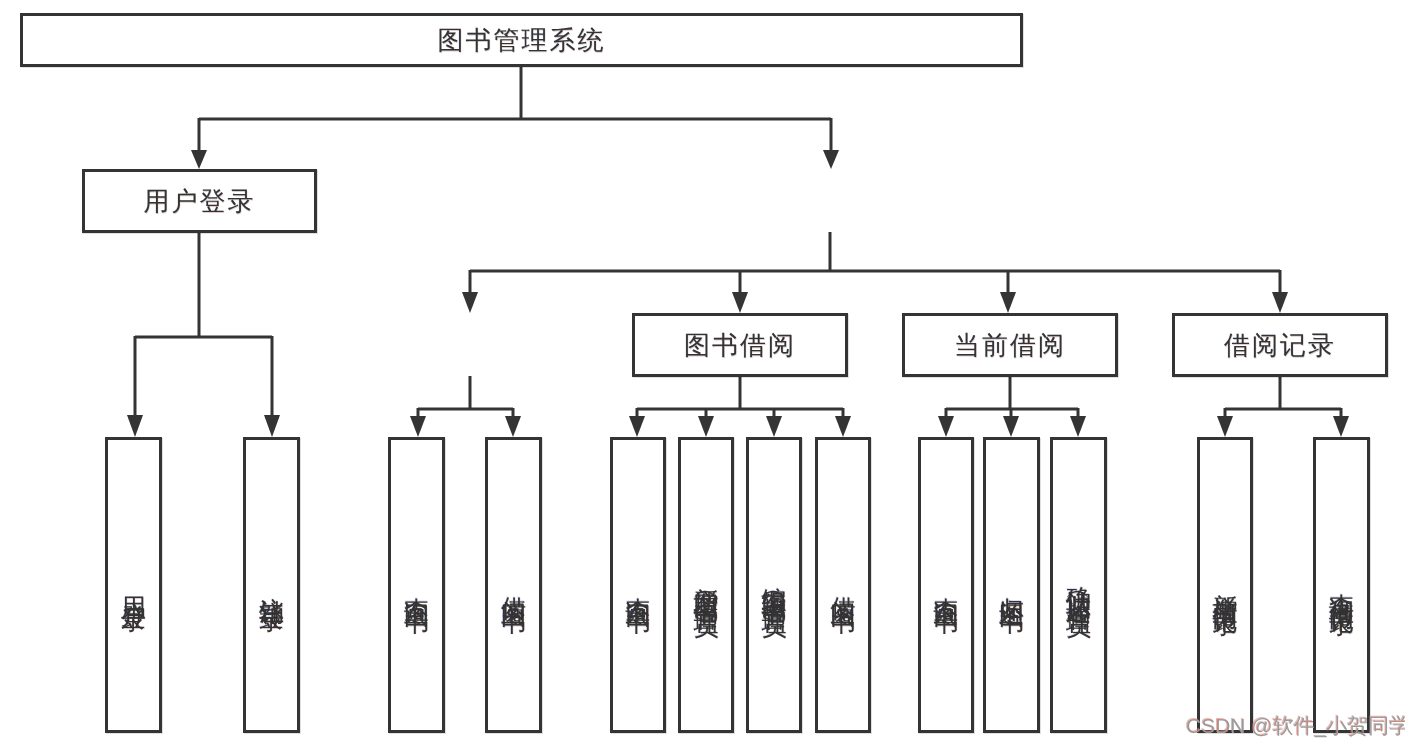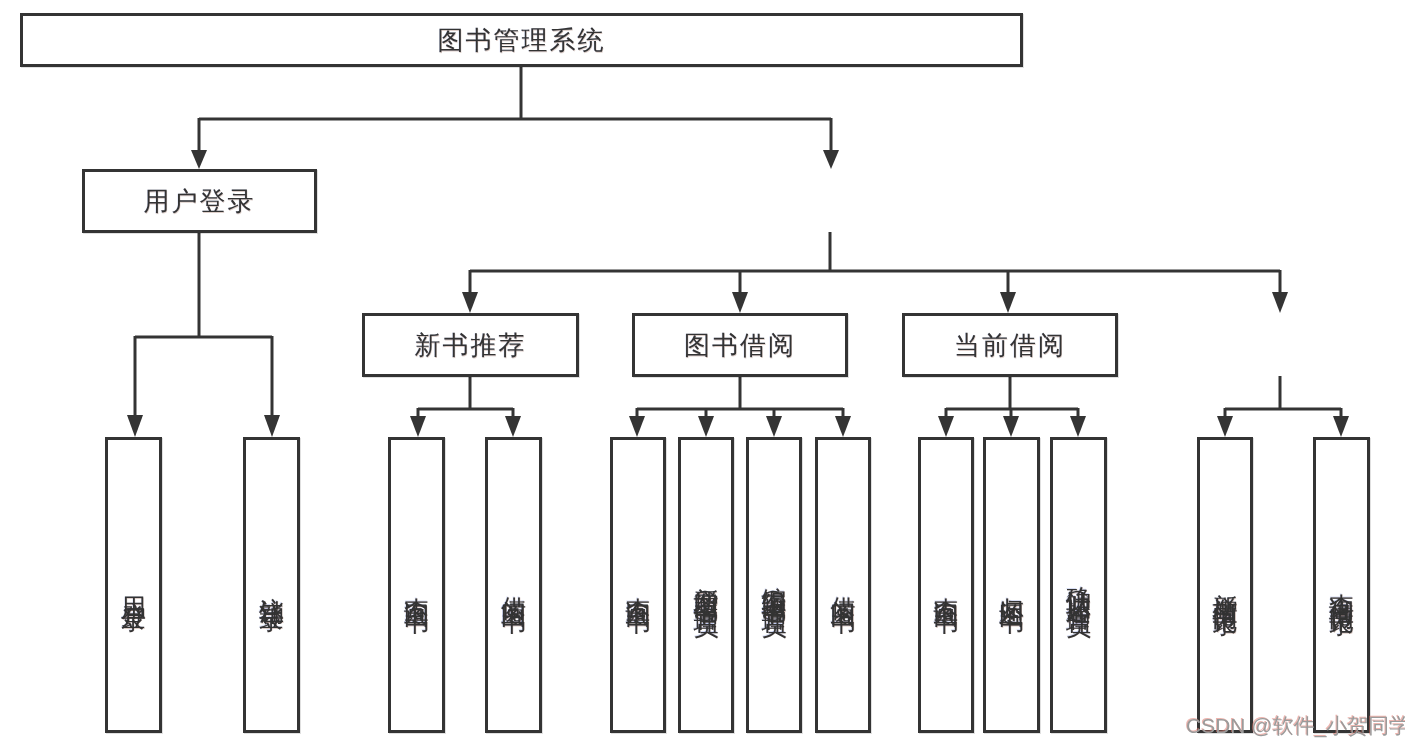--- a/index.html
+++ b/index.html
@@ -110,23 +110,23 @@
 
       <polygon points="1217,416 1233,416 1225,437"></polygon>
       <polygon points="1333,416 1349,416 1341,437"></polygon>
     </g>
   </svg>
 
   <div class="node h-node" style="left:20px;top:13px;width:1003px;height:54px;">图书管理系统</div>
 
   <div class="node h-node" style="left:82px;top:169px;width:235px;height:64px;">用户登录</div>
 
-  <div class="node h-node" style="left:362px;top:313px;width:217px;height:64px;">新书推荐</div>
   <div class="node h-node" style="left:632px;top:313px;width:216px;height:64px;">图书借阅</div>
   <div class="node h-node" style="left:902px;top:313px;width:216px;height:64px;">当前借阅</div>
+  <div class="node h-node" style="left:1172px;top:313px;width:216px;height:64px;">借阅记录</div>
 
   <div class="node v-node" style="left:105px;top:437px;width:57px;height:296px;">用户登录</div>
   <div class="node v-node" style="left:243px;top:437px;width:57px;height:296px;">注销登录</div>
 
   <div class="node v-node" style="left:388px;top:437px;width:57px;height:296px;">查询图书</div>
   <div class="node v-node" style="left:485px;top:437px;width:57px;height:296px;">借阅图书</div>
 
   <div class="node v-node" style="left:610px;top:437px;width:56px;height:296px;">查询图书</div>
   <div class="node v-node" style="left:678px;top:437px;width:56px;height:296px;">新增图书（管理员）</div>
   <div class="node v-node" style="left:746px;top:437px;width:56px;height:296px;">编辑图书（管理员）</div>

